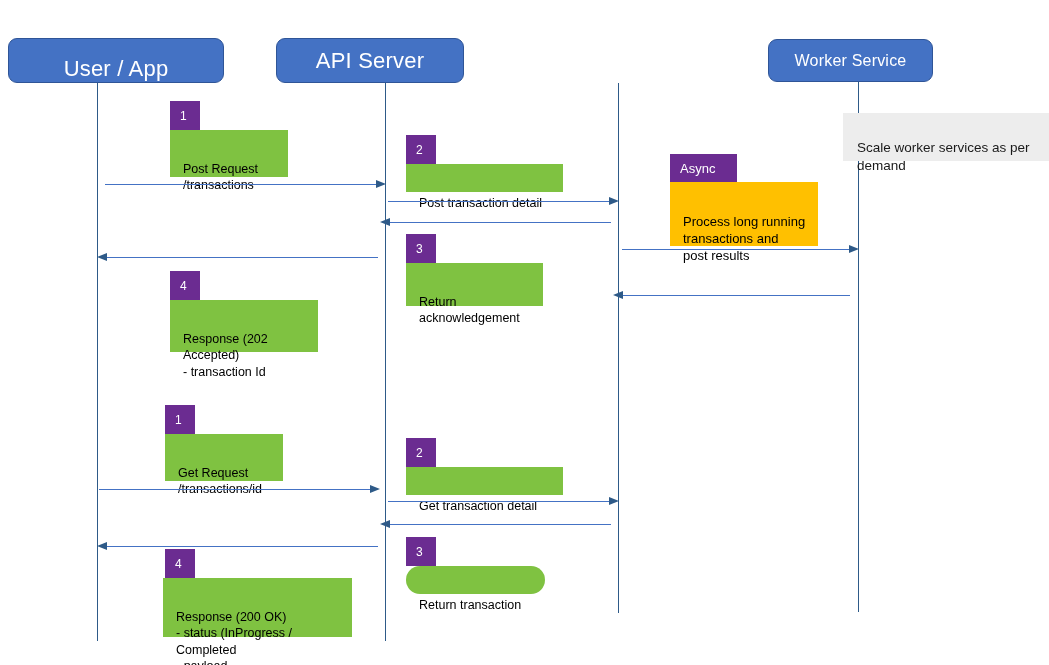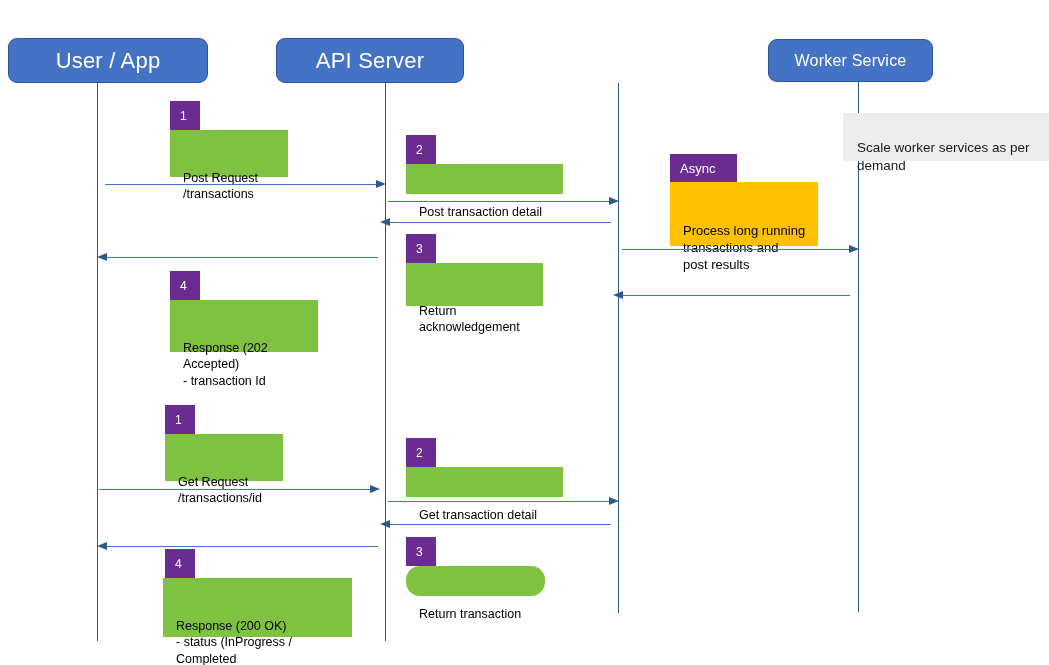--- a/index.html
+++ b/index.html
@@ -63,21 +63,21 @@
   }
   .arrow.to-left::after {
     left: -9px;
     border-right: 10px solid #2E5A88;
   }
 
   
   .note {
     position: absolute;
     box-sizing: border-box;
-    padding: 23px 9px 7px 13px;
+    padding: 14px 9px 7px 13px;
     color: #000000;
     line-height: 1.32;
     white-space: pre-line;
   }
   .note.green { background: #7FC241; }
   .note.orange { background: #FFC000; }
   .note.gray {
     background: #EDEDED;
     color: #1a1a1a;
     padding: 8px 10px 8px 14px;
@@ -94,21 +94,21 @@
     padding-left: 10px;
   }
   .badge.num { justify-content: flex-start; }
   .badge.label { padding-left: 10px; }
 </style>
 </head>
 <body>
 
 <div id="canvas">
 
-  <div class="participant" style="left:8px; top:38px; width:200px; height:45px; font-size:22px;">
+  <div class="participant" style="left:8px; top:38px; width:216px; height:45px; font-size:22px;align-items:flex-end;">
     <span>User / App</span>
   </div>
 
   <div class="participant" style="left:276px; top:38px; width:188px; height:45px; font-size:22px;">
     <span>API Server</span>
   </div>
 
 
   <div class="participant" style="left:768px; top:39px; width:165px; height:43px; font-size:16px;">
     <span>Worker Service</span>

